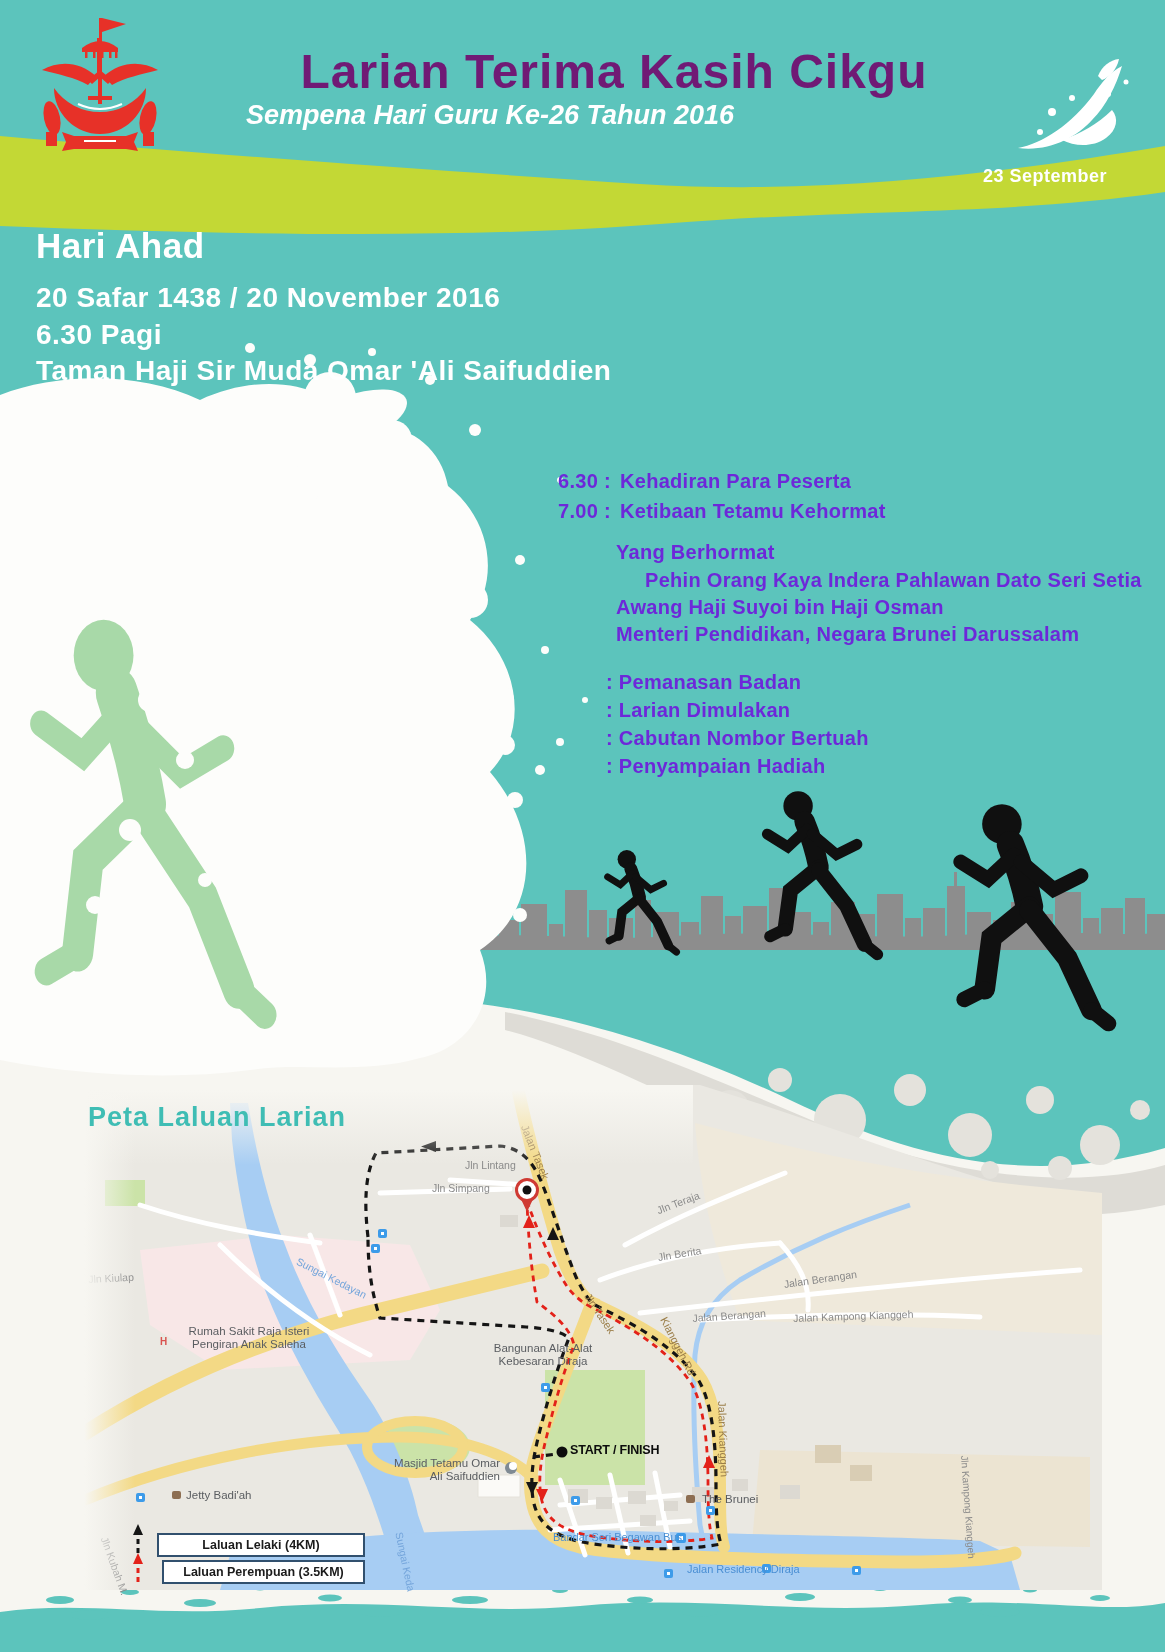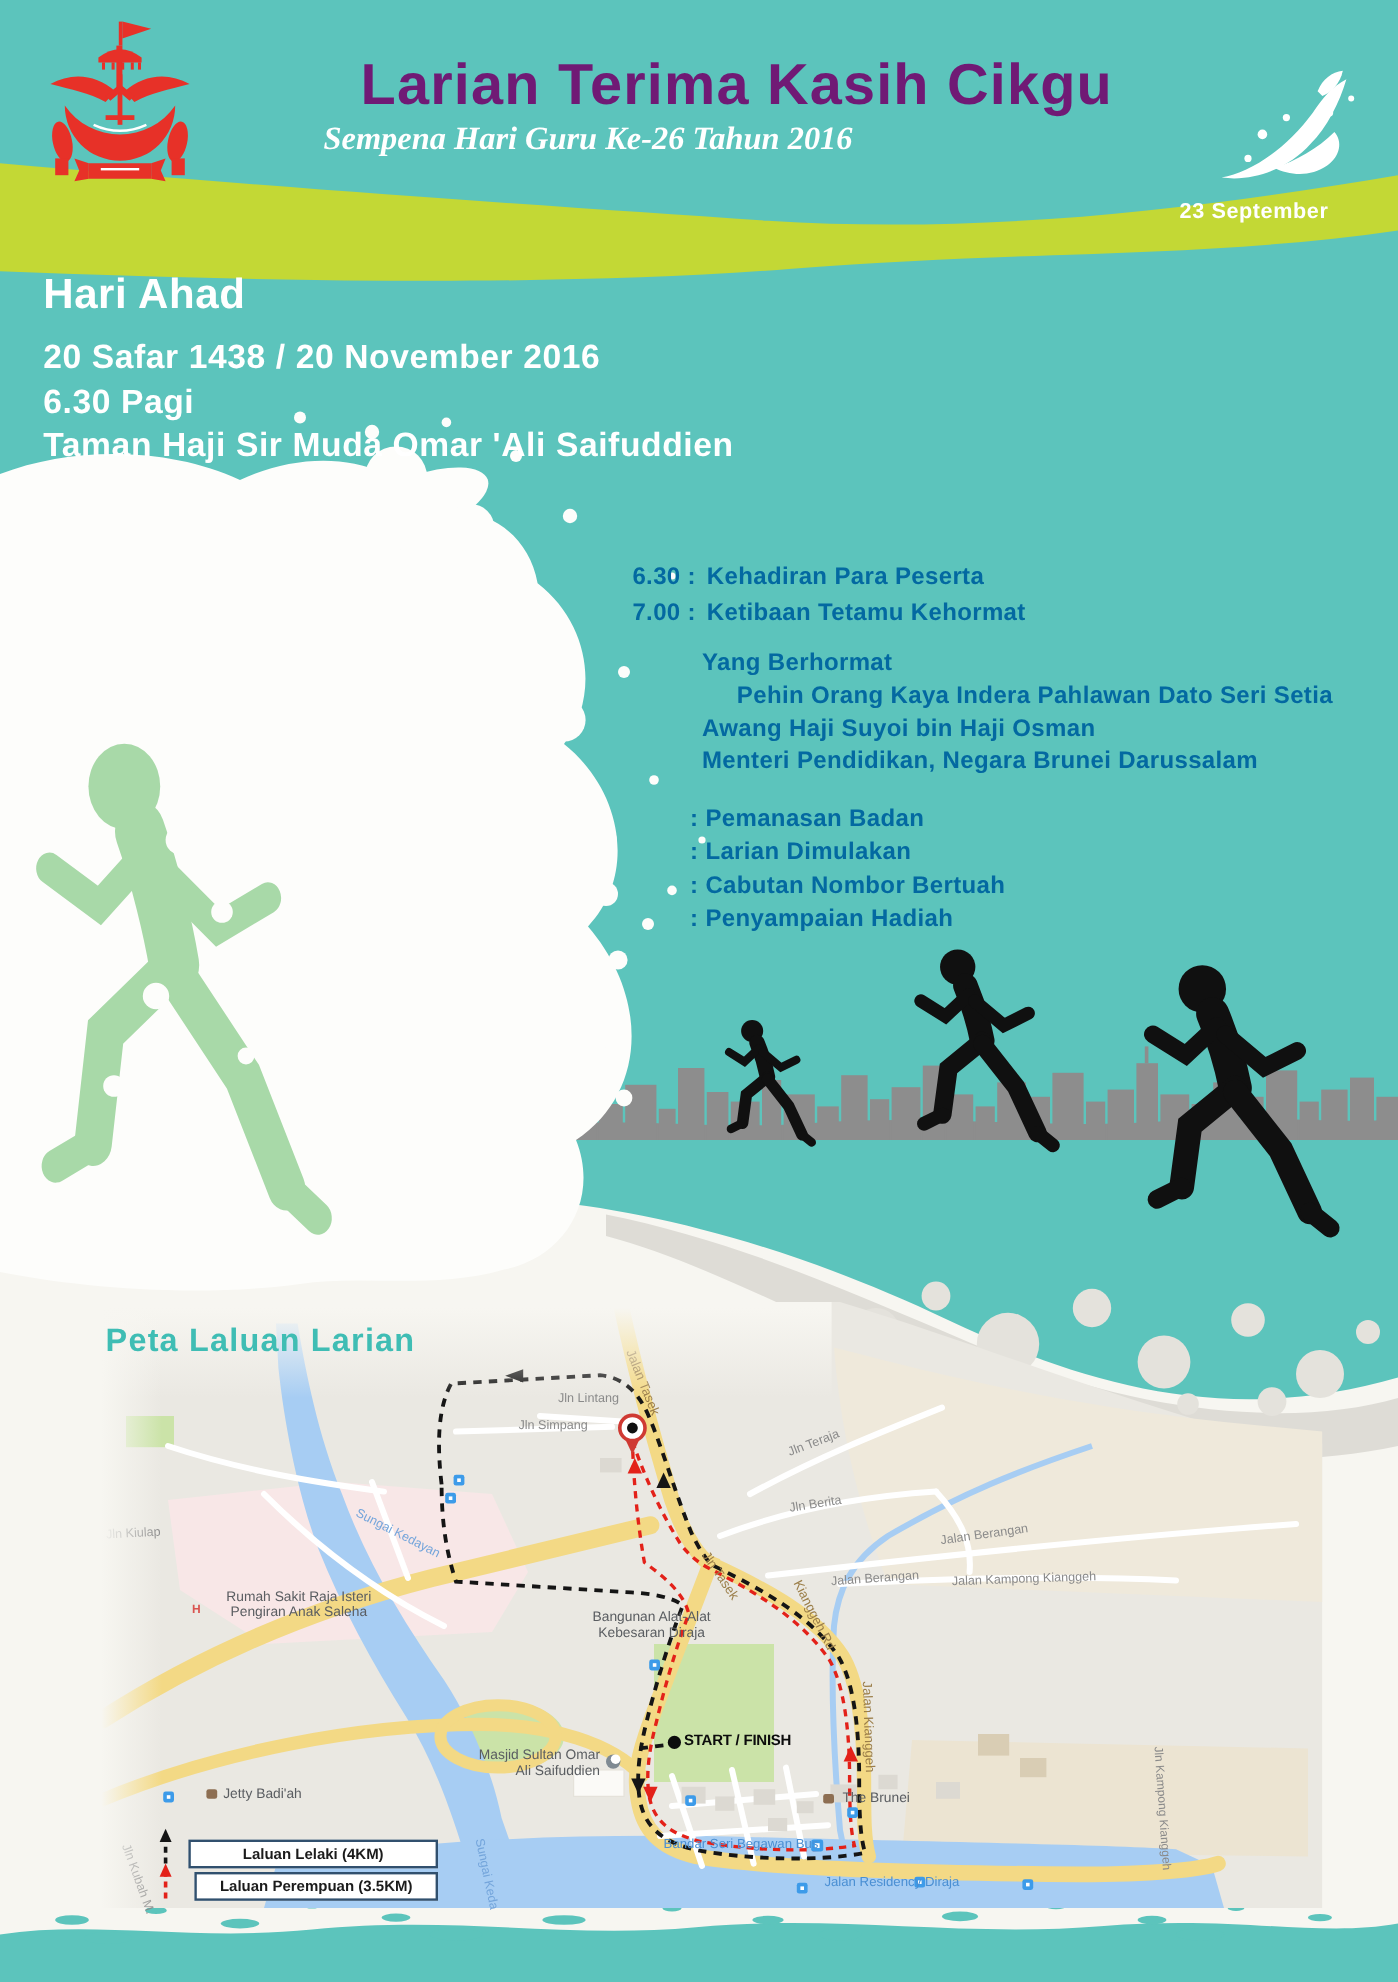--- a/index.html
+++ b/index.html
@@ -5,33 +5,33 @@
   html,body{margin:0;padding:0;background:#fff;}
   .page{position:relative;width:1165px;height:1652px;overflow:hidden;
         font-family:"Liberation Sans",sans-serif;background:#f7f6f1;}
   .abs{position:absolute;}
   svg{display:block;}
   .bgsvg{position:absolute;left:0;top:0;z-index:0;}
   
   .title{left:254px;top:44px;width:720px;text-align:center;color:#701a75;
          font-size:48px;font-weight:bold;letter-spacing:1px;z-index:4;}
   .subtitle{left:130px;top:100px;width:720px;text-align:center;color:#fff;
-         font-family:Liberation Serif, serif;font-style:italic;font-weight:bold;
+         font-family:Liberation Sans, sans-serif;font-style:italic;font-weight:bold;
          font-size:27px;z-index:4;}
   .badge{left:940px;top:166px;width:210px;text-align:center;color:#fff;
          font-size:18px;font-weight:bold;z-index:4;letter-spacing:.5px;}
   
   .ev{position:absolute;color:#fff;font-weight:bold;z-index:4;letter-spacing:.5px;}
   .ev-day{left:36px;top:226px;font-size:35px;}
   .ev-date{left:36px;top:282px;font-size:28px;}
   .ev-time{left:36px;top:319px;font-size:28px;}
   .ev-venue{left:36px;top:355px;font-size:28px;}
   
-  .sch{position:absolute;color:#0369a1;font-weight:bold;font-size:20px;z-index:4;
-       white-space:nowrap;letter-spacing:.3px;}
+  .sch{position:absolute;color:#6d28d9;font-weight:bold;font-size:20px;z-index:4;
+       white-space:nowrap;letter-spacing:.3px;margin-left:31px;}
   .sch-time{display:inline-block;min-width:44px;}
   .sch-sep{display:inline-block;margin:0 9px 0 2px;}
   
   .peta{left:88px;top:1102px;font-size:27px;font-weight:bold;color:#3fbdb4;
         letter-spacing:1px;z-index:5;text-align:right;}
   .map{position:absolute;left:80px;top:1085px;width:1022px;height:505px;z-index:2;}
   .map svg{position:absolute;left:0;top:0;}
   .mlbl{position:absolute;font-size:10.5px;line-height:1.15;color:#8a8a8a;
         white-space:nowrap;transform-origin:0 0;z-index:3;}
   .lbl-road{color:#9b7e49;font-size:11px;}
@@ -442,21 +442,21 @@
 
   <div class="mlbl lbl-poi two ctr" style="left:93px;top:240px;width:152px">
     <span>Rumah Sakit Raja Isteri</span><br>
     <span>Pengiran Anak Saleha</span>
   </div>
   <div class="hicon" style="left:80px;top:251px">H</div>
 
   <div class="mlbl lbl-poi" style="left:106px;top:404px">Jetty Badi'ah</div>
 
   <div class="mlbl lbl-poi two rgt" style="left:298px;top:372px;width:122px">
-    <span>Masjid Sultan Omar</span><br>
+    <span>Masjid Tetamu Omar</span><br>
     <span>Ali Saifuddien</span>
   </div>
 
   <div class="mlbl lbl-poi two ctr" style="left:398px;top:257px;width:130px">
     <span>Bangunan Alat-Alat</span><br>
     <span>Kebesaran Diraja</span>
   </div>
 
   <div class="mlbl sf" style="left:490px;top:358px">START / FINISH</div>
   <div class="mlbl lbl-poi" style="left:622px;top:408px">The Brunei</div>

